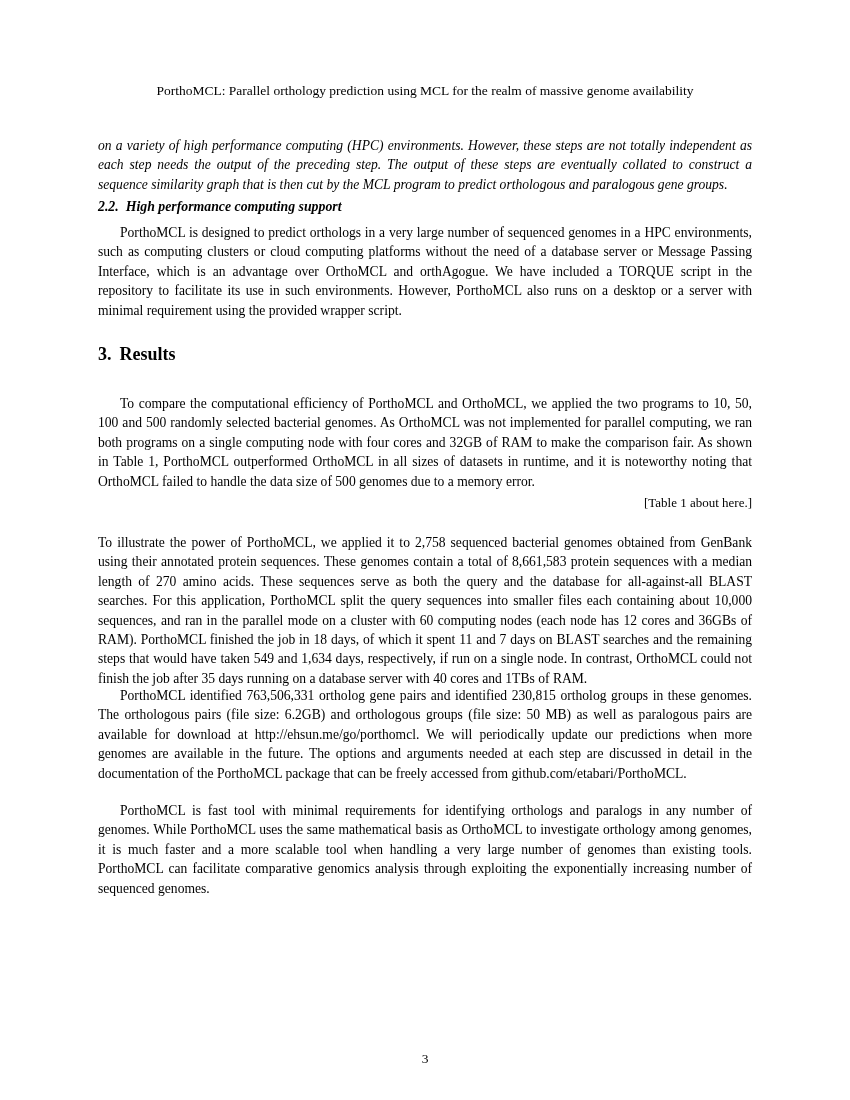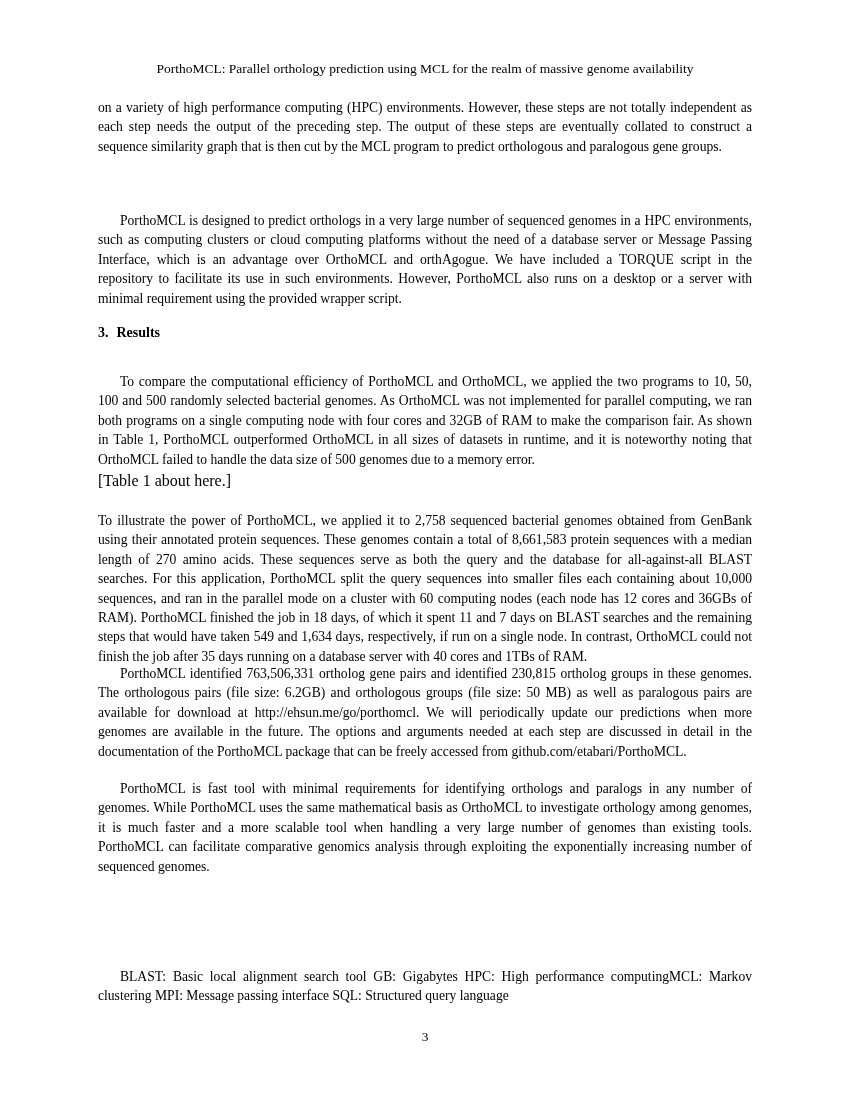--- a/index.html
+++ b/index.html
@@ -13,20 +13,21 @@
     height: 1100px;
     background: #ffffff;
     font-family: "Liberation Serif", "DejaVu Serif", serif;
     color: #000000;
     overflow: hidden;
   }
   .block {
     position: absolute;
     left: 98px;
     width: 654px;
+    margin-top: 22px;
   }
   .running-header {
     left: 0;
     width: 850px;
     top: 60px;
     text-align: center;
     font-size: 13.5px;
     line-height: 17px;
   }
   .para {
@@ -38,81 +39,83 @@
   .para.indent {
     text-indent: 22px;
   }
   .subsection-heading {
     font-size: 13.8px;
     font-weight: bold;
     font-style: italic;
     line-height: 18px;
   }
   .section-heading {
-    font-size: 14px;
+    font-size: 18px;
     font-weight: bold;
     line-height: 19px;
   }
   .heading-number {
     margin-right: 8px;
   }
   .subsection-heading .heading-number {
     margin-right: 7px;
   }
   .table-note {
-    text-align: left;
-    font-size: 16px;
+    text-align: right;
+    font-size: 13px;
     line-height: 19.4px;
   }
   .page-number {
     left: 0;
     width: 850px;
     text-align: center;
     font-size: 13.5px;
   }
   
-  #p-intro        { top: 98px; }
+  #p-intro        { top: 114px; font-style: italic; }
   #h-2-2          { top: 176px; }
-  #p-2-2          { top: 211px; }
+  #p-2-2          { top: 201px; }
   #h-3            { top: 323px; }
   #p-3-1          { top: 372px; }
   #table-note     { top: 471px; }
   #p-3-2          { top: 511px; }
   #p-3-3          { top: 664px; }
   #h-4            { top: 788px; }
   #p-4            { top: 779px; }
   #h-5            { top: 940px; }
   #p-5            { top: 967px; }
   #page-num       { top: 1029px; }
 </style>
 </head>
 <body>
 
 <div class="page">
 
   <div class="block running-header">PorthoMCL: Parallel orthology prediction using MCL for the realm of massive genome availability</div>
 
   <div id="p-intro" class="block para">on a variety of high performance computing (HPC) environments. However, these steps are not totally independent as each step needs the output of the preceding step. The output of these steps are eventually collated to construct a sequence similarity graph that is then cut by the MCL program to predict orthologous and paralogous gene groups.</div>
 
+  <div id="h-2-2" class="block subsection-heading">
+    <span class="heading-number">2.2.</span><span>High performance computing support</span>
+  </div>
 
   <div id="p-2-2" class="block para indent">PorthoMCL is designed to predict orthologs in a very large number of sequenced genomes in a HPC environments, such as computing clusters or cloud computing platforms without the need of a database server or Message Passing Interface, which is an advantage over OrthoMCL and orthAgogue. We have included a TORQUE script in the repository to facilitate its use in such environments. However, PorthoMCL also runs on a desktop or a server with minimal requirement using the provided wrapper script.</div>
 
   <div id="h-3" class="block section-heading">
     <span class="heading-number">3.</span><span>Results</span>
   </div>
 
   <div id="p-3-1" class="block para indent">To compare the computational efficiency of PorthoMCL and OrthoMCL, we applied the two programs to 10, 50, 100 and 500 randomly selected bacterial genomes. As OrthoMCL was not implemented for parallel computing, we ran both programs on a single computing node with four cores and 32GB of RAM to make the comparison fair. As shown in Table 1, PorthoMCL outperformed OrthoMCL in all sizes of datasets in runtime, and it is noteworthy noting that OrthoMCL failed to handle the data size of 500 genomes due to a memory error.</div>
 
   <div id="table-note" class="block table-note">[Table 1 about here.]</div>
 
   <div id="p-3-2" class="block para">To illustrate the power of PorthoMCL, we applied it to 2,758 sequenced bacterial genomes obtained from GenBank using their annotated protein sequences. These genomes contain a total of 8,661,583 protein sequences with a median length of 270 amino acids. These sequences serve as both the query and the database for all-against-all BLAST searches. For this application, PorthoMCL split the query sequences into smaller files each containing about 10,000 sequences, and ran in the parallel mode on a cluster with 60 computing nodes (each node has 12 cores and 36GBs of RAM). PorthoMCL finished the job in 18 days, of which it spent 11 and 7 days on BLAST searches and the remaining steps that would have taken 549 and 1,634 days, respectively, if run on a single node. In contrast, OrthoMCL could not finish the job after 35 days running on a database server with 40 cores and 1TBs of RAM.</div>
 
   <div id="p-3-3" class="block para indent">PorthoMCL identified 763,506,331 ortholog gene pairs and identified 230,815 ortholog groups in these genomes. The orthologous pairs (file size: 6.2GB) and orthologous groups (file size: 50 MB) as well as paralogous pairs are available for download at http://ehsun.me/go/porthomcl. We will periodically update our predictions when more genomes are available in the future. The options and arguments needed at each step are discussed in detail in the documentation of the PorthoMCL package that can be freely accessed from github.com/etabari/PorthoMCL.</div>
 
 
   <div id="p-4" class="block para indent">PorthoMCL is fast tool with minimal requirements for identifying orthologs and paralogs in any number of genomes. While PorthoMCL uses the same mathematical basis as OrthoMCL to investigate orthology among genomes, it is much faster and a more scalable tool when handling a very large number of genomes than existing tools. PorthoMCL can facilitate comparative genomics analysis through exploiting the exponentially increasing number of sequenced genomes.</div>
 
 
-  <div id="p-5" class="block para indent">BLAST: Basic local alignment search tool GB: Gigabytes HPC: High performance computingMCL: Markov clustering MPI: Message passing interface SQL: Structured query language</div>
 
   <div id="page-num" class="block page-number">3</div>
 
 </div>
 
 </body></html>

